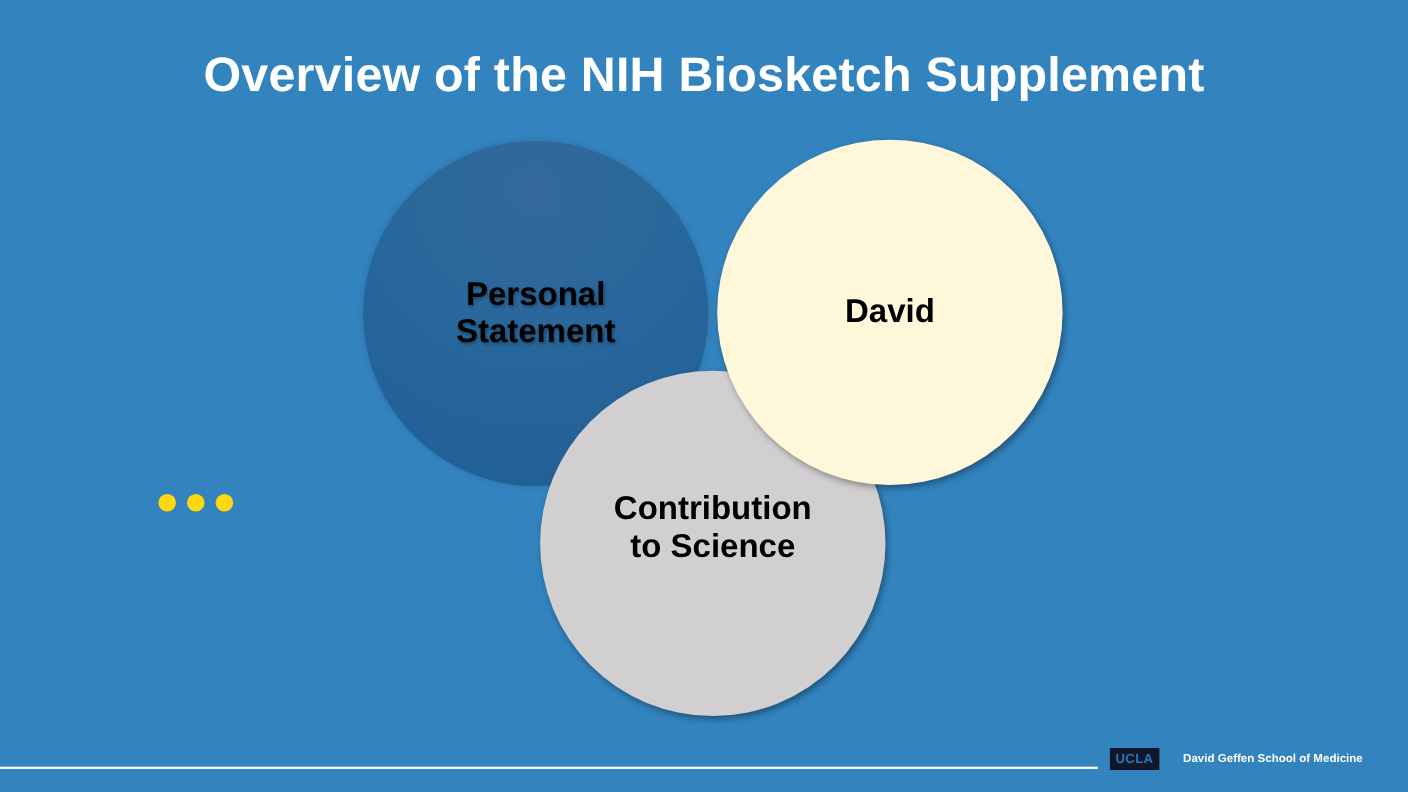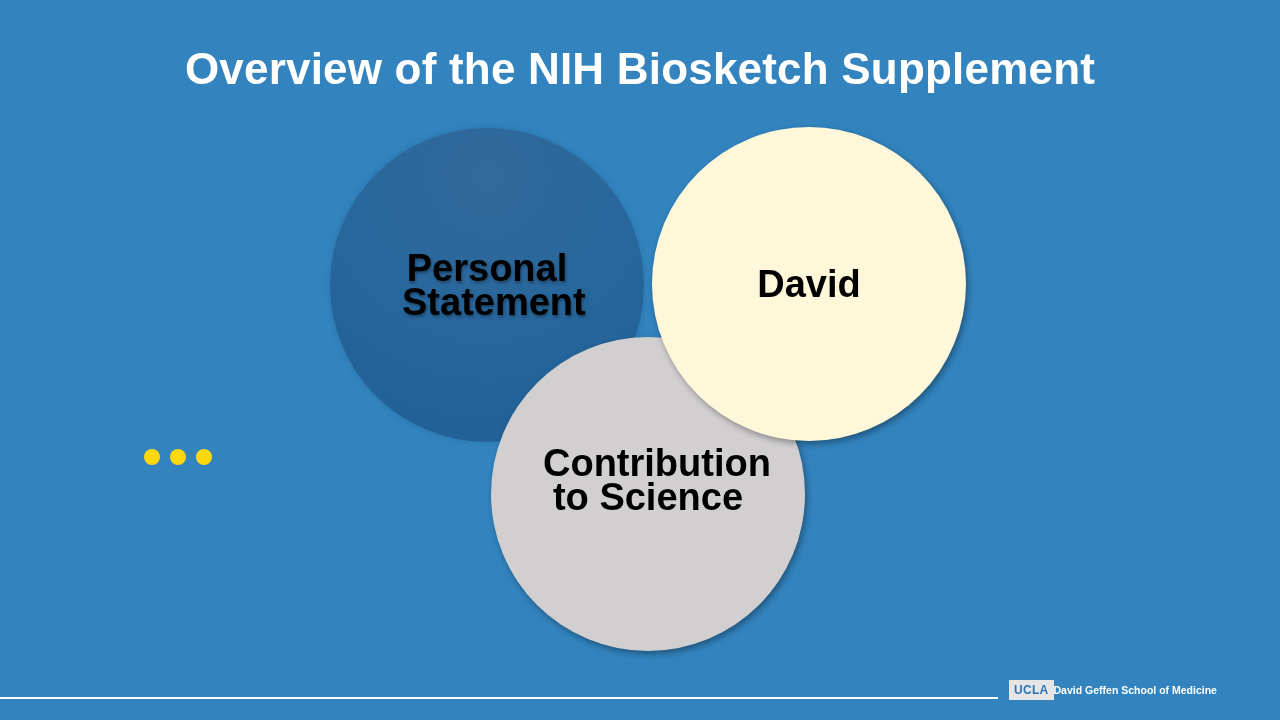--- a/index.html
+++ b/index.html
@@ -8,21 +8,21 @@
     background:#3283be;
     font-family:"Liberation Sans", sans-serif;
   }
   .title {
     position:absolute; left:0; top:44px; width:1280px; text-align:center;
     color:#ffffff; font-weight:bold; font-size:44px; letter-spacing:0.2px;
   }
   .circle {
     position:absolute; width:314px; height:314px; border-radius:50%;
     display:flex; align-items:center; justify-content:center; text-align:center;
-    font-weight:bold; font-size:38px; line-height:34px; color:#000;
+    font-weight:bold; font-size:30px; line-height:34px; color:#000;
   }
   .c-personal {
     left:330px; top:128px;
     background:radial-gradient(circle at 50% 15%, #33699a 0%, #28679c 45%, #1f5f95 100%);
     box-shadow:0 0 6px rgba(0,0,0,0.12);
     z-index:1;
   }
   .c-personal span { text-shadow:1px 2px 3px rgba(0,0,0,0.35); }
   .c-contrib {
     left:491px; top:337px;
@@ -37,24 +37,24 @@
     box-shadow:2px 3px 6px rgba(0,0,0,0.35);
     z-index:3;
   }
   .dots { position:absolute; left:144px; top:449px; display:flex; gap:10px; }
   .dot { width:16px; height:16px; border-radius:50%; background:#fed80e; }
   .footer-line {
     position:absolute; left:0; top:697px; width:998px; height:2px; background:#ffffff;
   }
   .logo { position:absolute; left:1009px; top:680px; display:flex; align-items:center; }
   .logo-box {
-    background:#e5e5e5; color:#2e74b5; font-weight:bold; font-size:12px;
+    background:#0f172a; color:#2e74b5; font-weight:bold; font-size:12px;
     padding:3px 5px; line-height:14px; letter-spacing:0.3px;
   }
-  .logo-text { color:#ffffff; font-weight:bold; font-size:10.5px; margin-left:0; }
+  .logo-text { color:#ffffff; font-weight:bold; font-size:10.5px; margin-left:22px; }
 </style>
 </head>
 <body>
 
 <div class="title">Overview of the NIH Biosketch Supplement</div>
 
 <div class="circle c-personal">
   <span style="display: block; width: 170px;">Personal Statement</span>
 </div>
 

